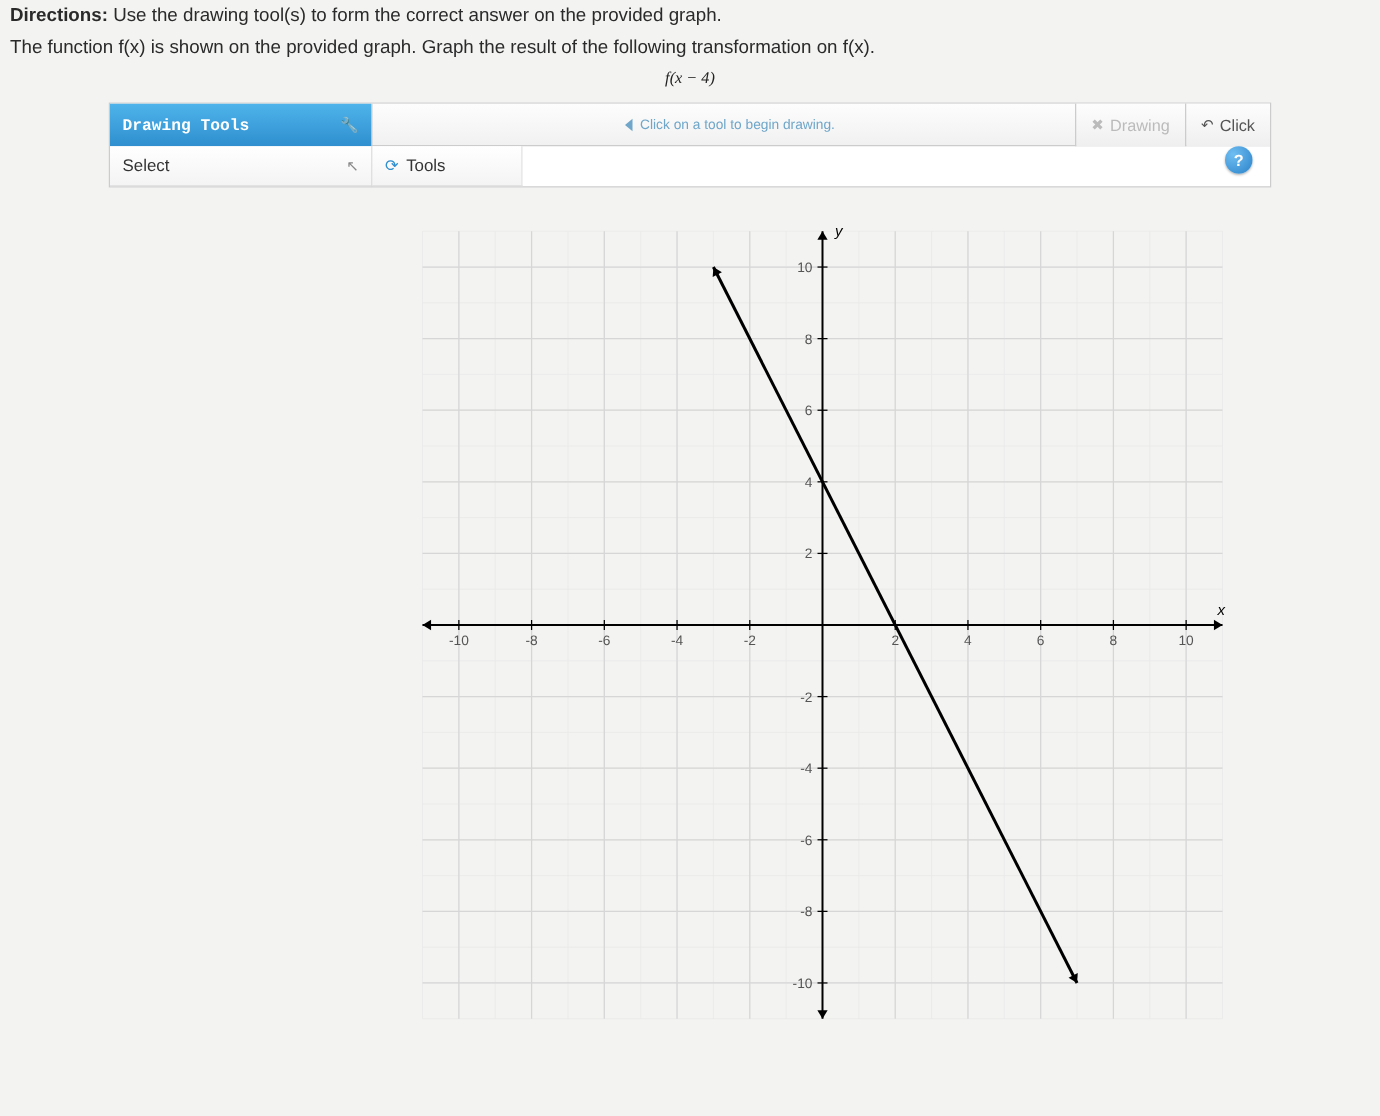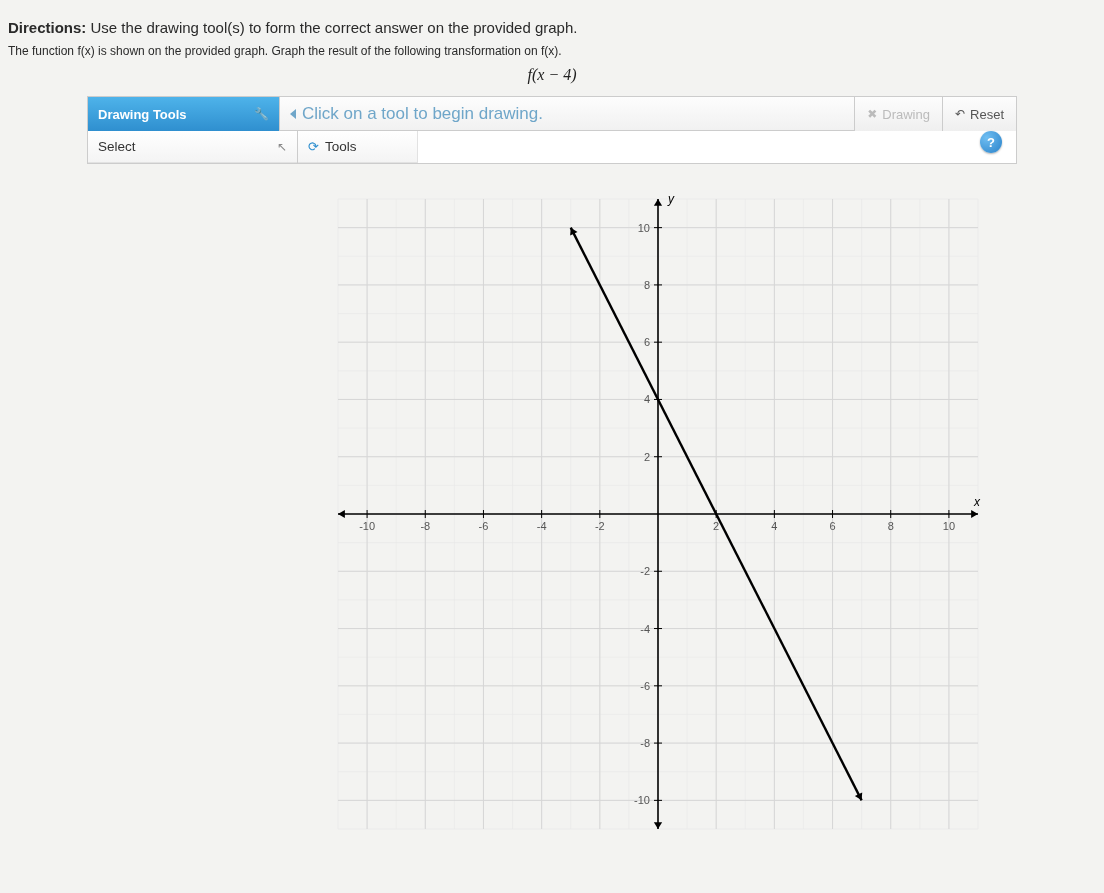--- a/index.html
+++ b/index.html
@@ -8,71 +8,72 @@
     background: #f3f3f1;
     width: 1104px;
     height: 893px;
     overflow: hidden;
     color: #222;
   }
   .directions {
     padding: 4px 8px 8px 8px;
     font-size: 15px;
     color: #2a2a2a;
-    margin-top: 15px;
   }
   .directions .bold { font-weight: bold; }
   .problem {
     padding: 0 8px 6px 8px;
-    font-size: 12px;
+    font-size: 15px;
     color: #2a2a2a;
   }
   .formula {
     text-align: center;
     font-family: "Times New Roman", serif;
     font-style: italic;
-    font-size: 16px;
+    font-size: 13px;
     padding: 2px 0 12px 0;
   }
   .workspace {
     margin: 0 auto;
     width: 930px;
     border: 1px solid #ccc;
     background: #fff;
   }
   .toolbar {
     display: flex;
     height: 34px;
     border-bottom: 1px solid #ccc;
     background: linear-gradient(#fdfdfd,#f1f1f1);
   }
   .tools-col {
-    width: 192px;
+    width: 210px;
     border-right: 1px solid #ccc;
+    font-family: Liberation Mono, monospace;
   }
   .tools-header {
     height: 34px;
     background: linear-gradient(#4eb3ea,#2f8fcf);
     color: #fff;
     font-weight: bold;
     font-size: 13px;
     display: flex;
     align-items: center;
     justify-content: space-between;
     padding: 0 10px;
   }
   .tools-header .wrench { font-size: 12px; opacity: .9; }
   .hint-area {
     flex: 1;
     display: flex;
     align-items: center;
     padding-left: 10px;
     gap: 6px;
-    font-size: 17px;
+    font-size: 11px;
     color: #6fa6c9;
+    justify-content: center;
   }
   .hint-area .tri {
     width: 0; height: 0;
     border-top: 5px solid transparent;
     border-bottom: 5px solid transparent;
     border-right: 6px solid #6fa6c9;
   }
   .btn {
     display: flex;
     align-items: center;
@@ -161,21 +162,21 @@
     <div class="hint-area">
       <span class="tri"></span>
       <span>Click on a tool to begin drawing.</span>
     </div>
     <div class="btn disabled">
       <span class="ico">✖</span>
       <span>Drawing</span>
     </div>
     <div class="btn">
       <span class="ico">↶</span>
-      <span>Reset</span>
+      <span>Click</span>
     </div>
   </div>
 
   <div class="body-row">
     <div class="tools-list">
       <div class="tool-item">
         <span>Select</span>
         <span class="ico">↖</span>
       </div>
     </div>

